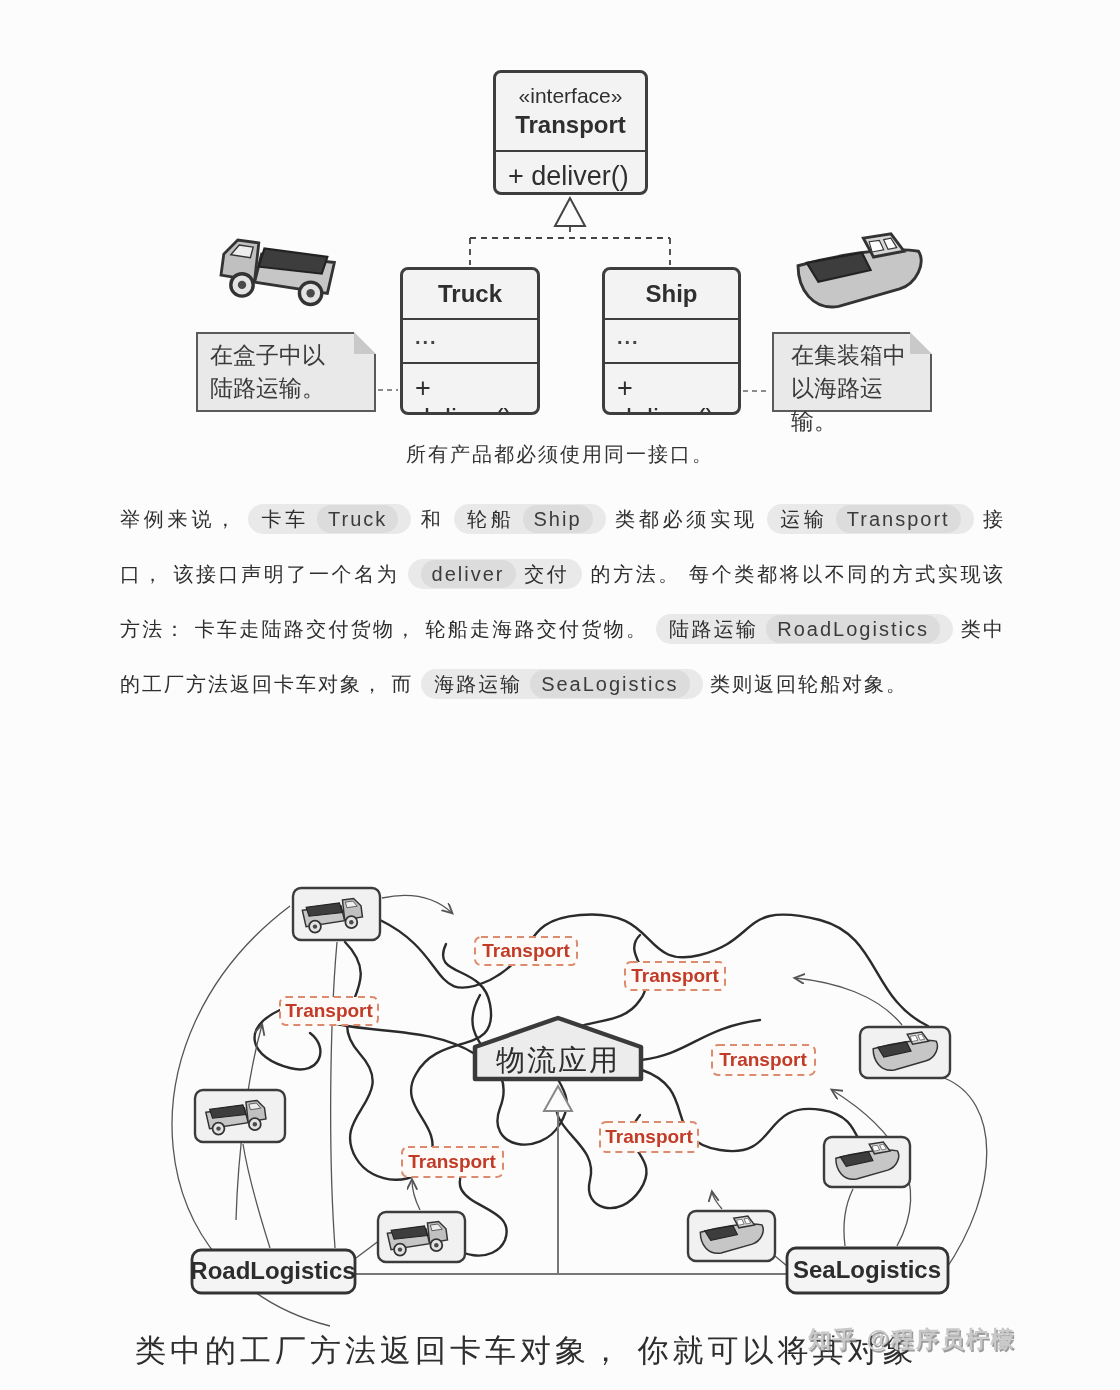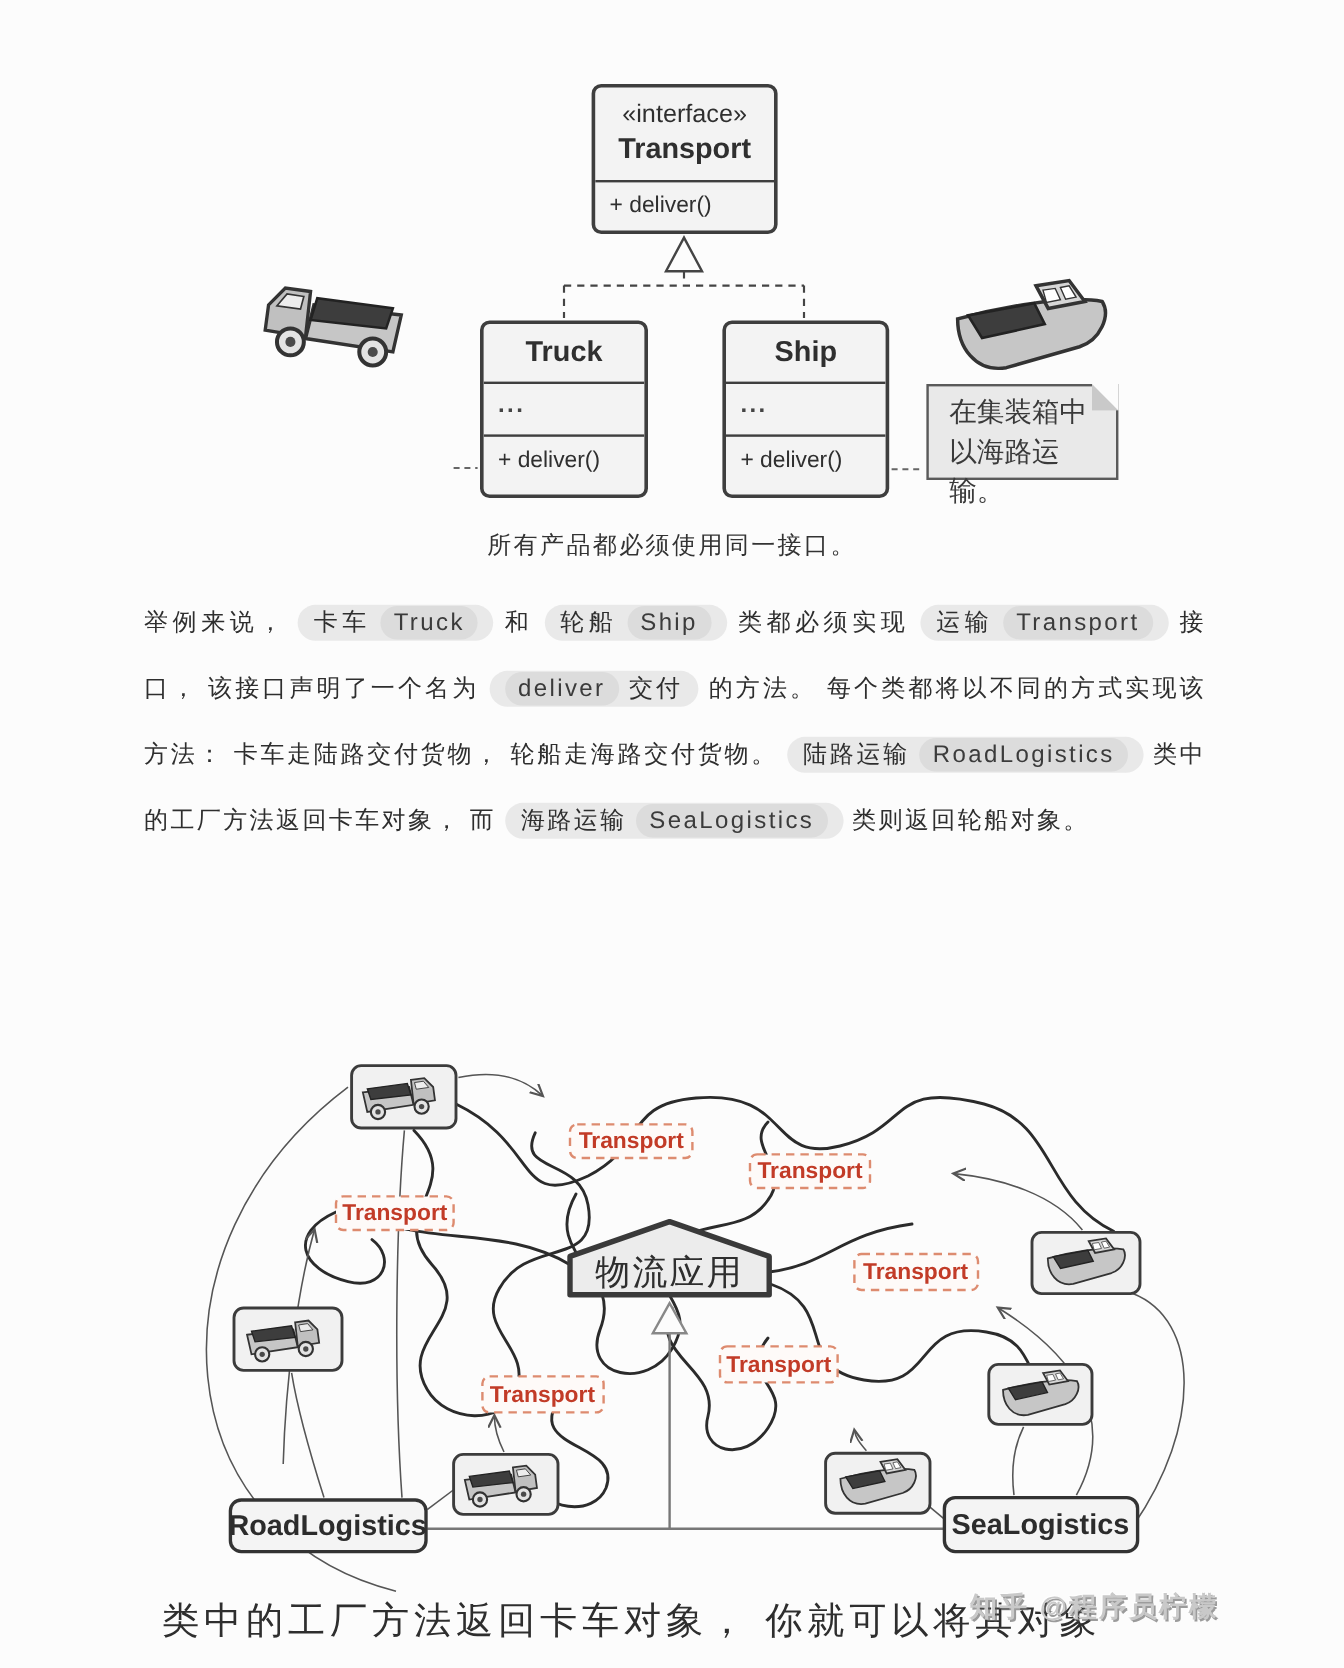--- a/index.html
+++ b/index.html
@@ -8,21 +8,21 @@
   .abs{position:absolute;}
 
   
   .uml-box{position:absolute;border:3px solid #3e3e3e;border-radius:8px;background:#f3f3f3;overflow:hidden;box-sizing:border-box;}
   .uml-row{box-sizing:border-box;}
   .uml-row + .uml-row{border-top:2.5px solid #3e3e3e;}
   .uml-title{display:flex;flex-direction:column;align-items:center;justify-content:center;font-weight:bold;}
   .stereo{font-weight:normal;font-size:21px;color:#2f2f2f;}
   .iface-name{font-size:24px;margin-top:3px;}
   .cls-name{font-size:24px;}
-  .uml-member{font-size:19px;padding:9px 12px;text-align:left;color:#2f2f2f;}
+  .uml-member{font-size:27px;padding:9px 12px;text-align:left;color:#2f2f2f;}
   .uml-ellipsis{font-size:20px;padding:6px 12px 14px 12px;color:#444;font-weight:bold;letter-spacing:2px;}
 
   
   .note{position:absolute;background:#e9e9e9;border:2px solid #5a5a5a;box-sizing:border-box;
         font-size:23px;line-height:33px;padding:5px 12px;color:#3a3a3a;}
   .note .fold{position:absolute;top:-2px;right:-2px;width:0;height:0;border-style:solid;
         border-width:0 22px 22px 0;border-color:#fcfcfc #fcfcfc #c9c9c9 transparent;}
 
   
   .caption{position:absolute;left:0;top:441px;width:100%;text-align:center;
@@ -111,21 +111,26 @@
   </div>
 
   <svg class="abs" style="left:200px;top:222px" width="140" height="95" viewBox="0 0 100 62">
     <use href="#sym-truck" transform="translate(100,0) scale(-1,1)"></use>
   </svg>
 
   <svg class="abs" style="left:785px;top:228px" width="148" height="90" viewBox="0 0 100 62">
     <use href="#sym-ship"></use>
   </svg>
 
-  <div class="note" style="left:772px;top:320px;width:160px;height:80px;padding-left:17px;">
+  <div class="note" style="left:196px;top:332px;width:180px;height:80px;">
+    <span class="fold"></span>
+    <div>在盒子中以</div>
+    <div>陆路运输。</div>
+  </div>
+  <div class="note" style="left:772px;top:332px;width:160px;height:80px;padding-left:17px;">
     <span class="fold"></span>
     <div>在集装箱中</div>
     <div>以海路运输。</div>
   </div>
 
   <div class="caption">所有产品都必须使用同一接口。</div>
 
   <div class="para">
     <span>举例来说， </span><span class="pill"><span>卡车</span><span class="code">Truck</span></span><span> 和 </span><span class="pill"><span>轮船</span><span class="code">Ship</span></span><span> 类都必须实现 </span><span class="pill"><span>运输</span><span class="code">Transport</span></span><span> 接口， 该接口声明了一个名为 </span><span class="pill"><span class="code first">deliver</span><span>交付</span></span><span> 的方法。 每个类都将以不同的方式实现该方法： 卡车走陆路交付货物， 轮船走海路交付货物。 </span><span class="pill"><span>陆路运输</span><span class="code">RoadLogistics</span></span><span> 类中的工厂方法返回卡车对象， 而 </span><span class="pill"><span>海路运输</span><span class="code">SeaLogistics</span></span><span> 类则返回轮船对象。</span>
   </div>

